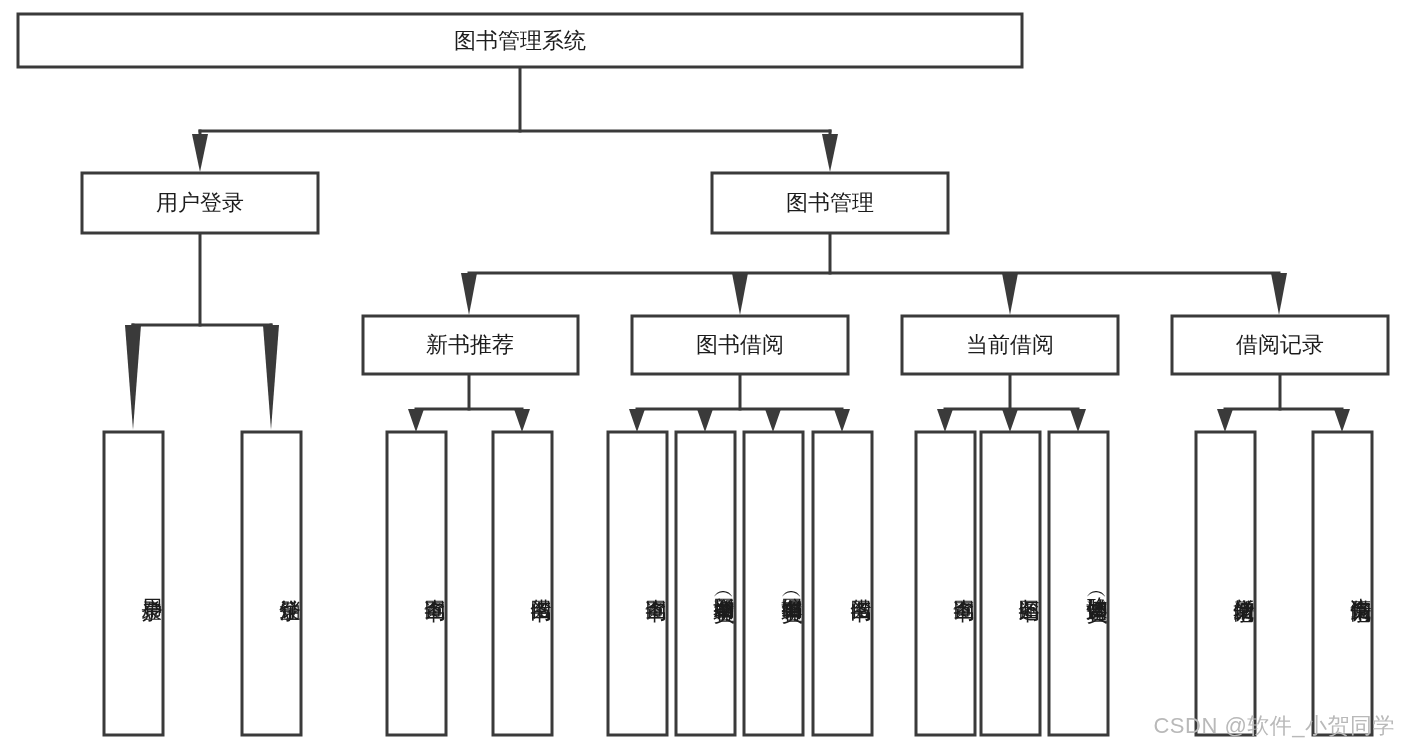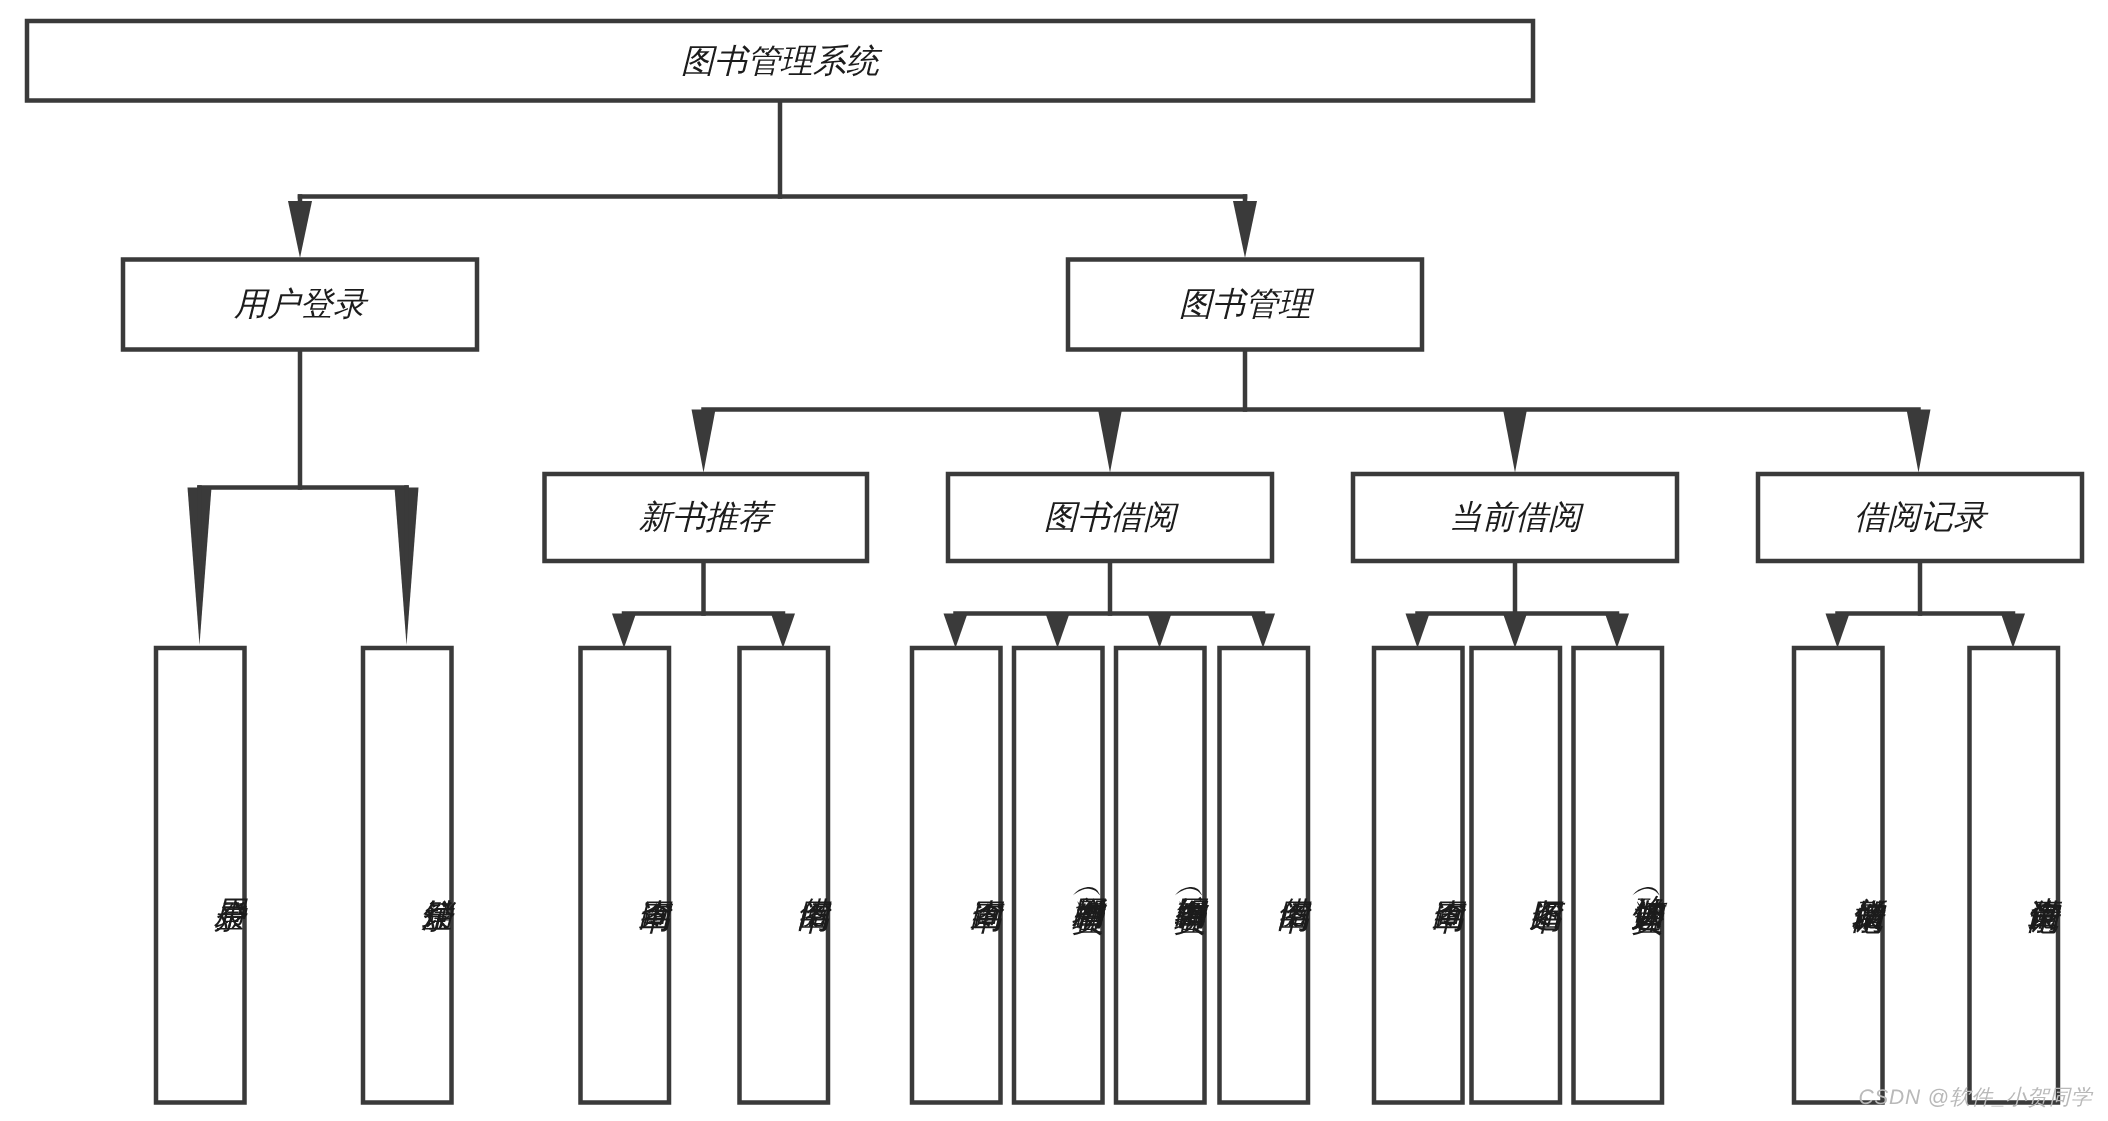--- a/index.html
+++ b/index.html
@@ -11,21 +11,20 @@
     width: 1405px;
     height: 747px;
     font-family: "Liberation Sans", "DejaVu Sans", sans-serif;
     overflow: hidden;
     position: relative;
   }
   #diagram-root {
     position: relative;
     width: 1405px;
     height: 747px;
-    font-style: italic;
   }
   svg.diagram-svg {
     position: absolute;
     top: 0;
     left: 0;
     width: 1405px;
     height: 747px;
   }
   .node-box {
     fill: #ffffff;
@@ -60,21 +59,21 @@
     line-height: 1;
     text-align: center;
     white-space: nowrap;
     pointer-events: none;
   }
   .watermark {
     position: absolute;
     right: 10px;
     bottom: 6px;
     font-family: "Liberation Sans", "DejaVu Sans", sans-serif;
-    font-size: 14px;
+    font-size: 22px;
     color: #b9b9b9;
     letter-spacing: 0.5px;
     white-space: nowrap;
   }
 </style>
 </head>
 <body>
 
 <div id="diagram-root">
 

